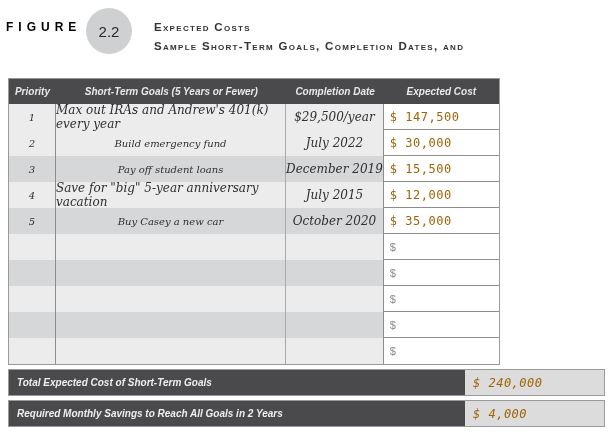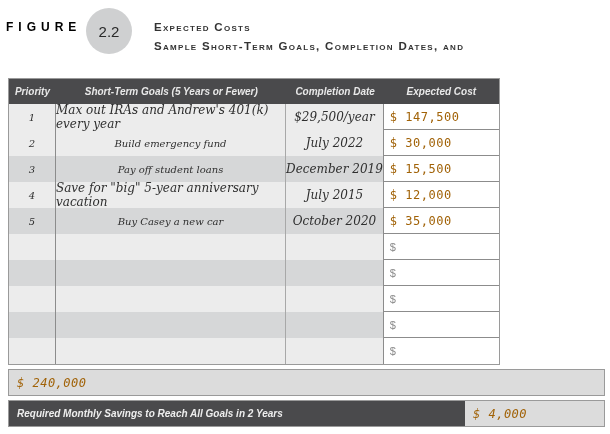--- a/index.html
+++ b/index.html
@@ -106,18 +106,19 @@
   </div>
   <div class="row light">
     <div class="c1"></div>
     <div class="c2"></div>
     <div class="c3"></div>
     <div class="c4 dollar" style="border-bottom:none;">$</div>
   </div>
 </div>
 
 <div class="total" style="top:369px;">
+  <div class="lbl">Total Expected Cost of Short-Term Goals</div>
   <div class="val money">$ 240,000</div>
 </div>
 <div class="total" style="top:400px;">
   <div class="lbl">Required Monthly Savings to Reach All Goals in 2 Years</div>
   <div class="val money">$ 4,000</div>
 </div>
 
 </body></html>

